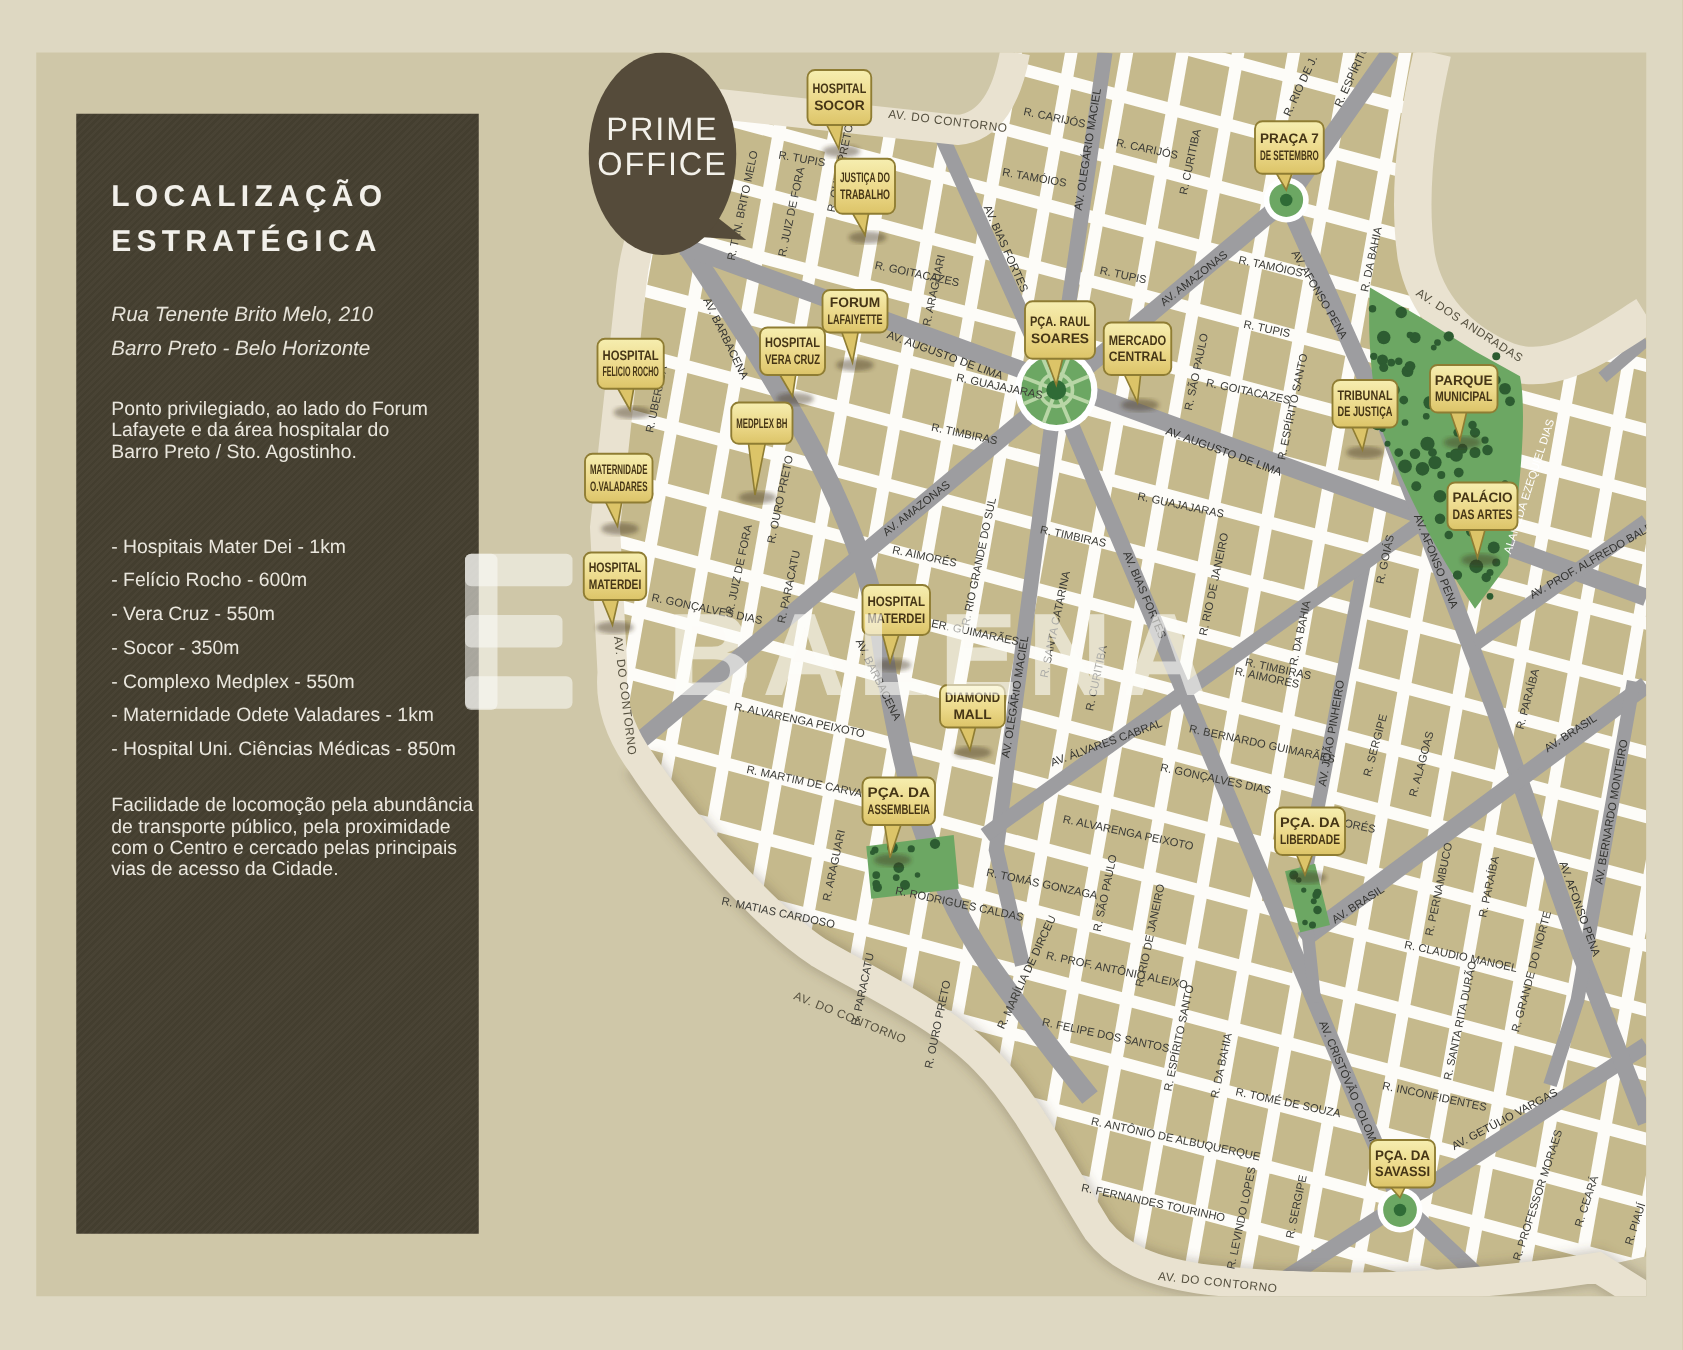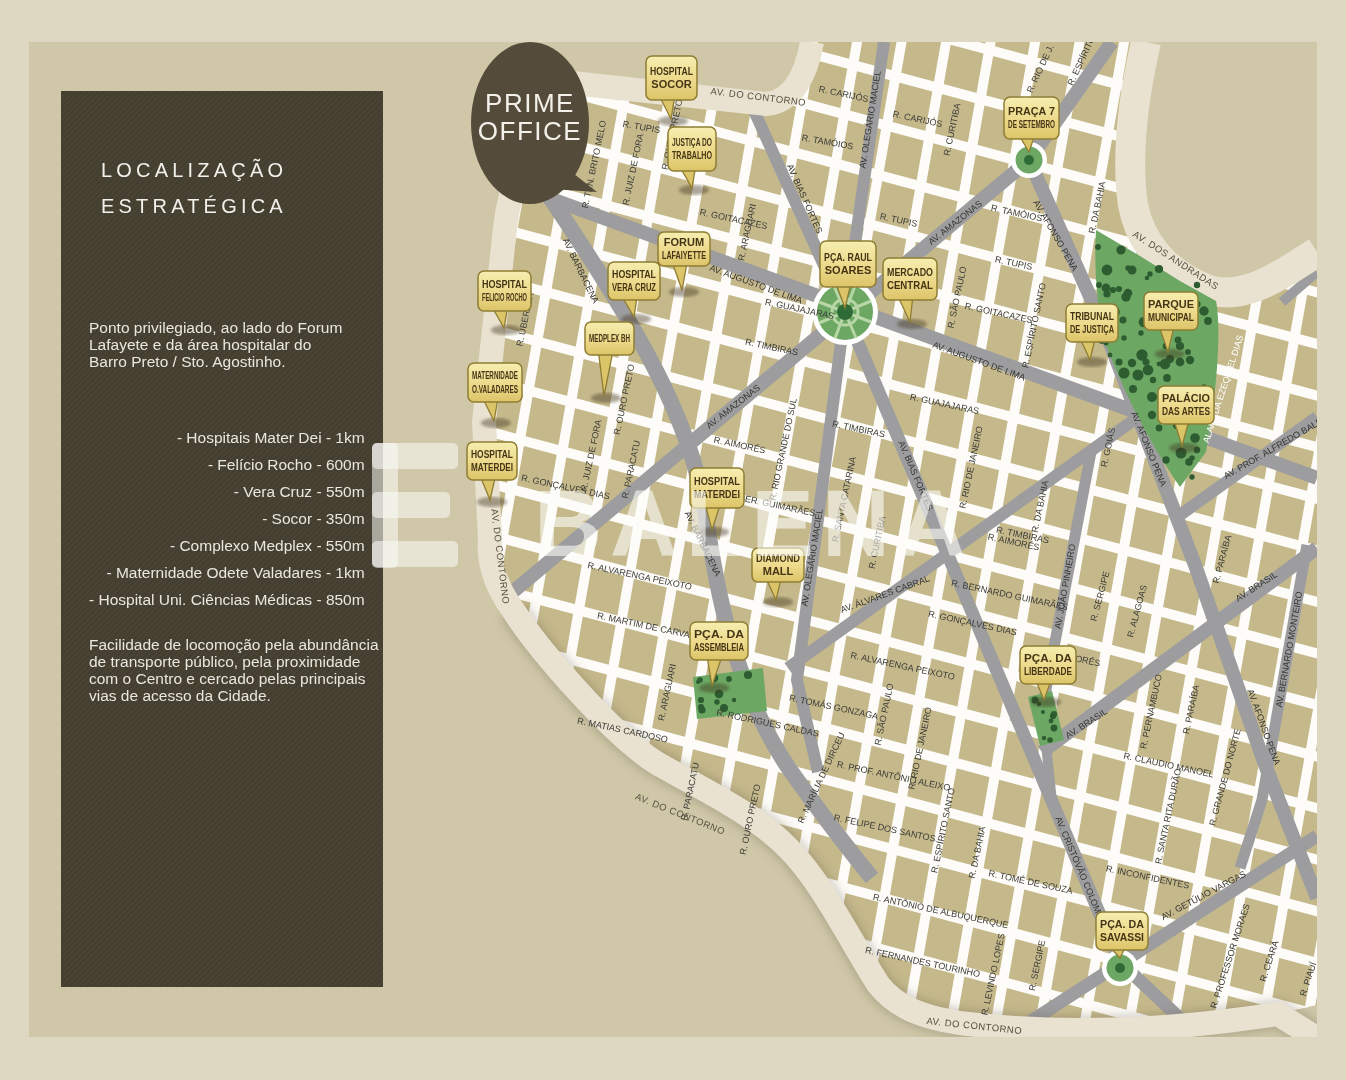--- a/index.html
+++ b/index.html
@@ -6,25 +6,25 @@
   #inner{position:absolute;left:29px;top:42px;width:1288px;height:995px;background:#cfc7a8;}
   svg{position:absolute;left:0;top:0;}
   .sl{font-size:9px;fill:#3b3b36;text-anchor:middle;}
   .gl{font-size:9px;fill:#333330;text-anchor:middle;}
   .rl{font-size:9.5px;fill:#55503f;text-anchor:middle;letter-spacing:0.5px;}
   .sg{font-size:11px;font-weight:bold;fill:#453516;text-anchor:middle;}
   .pr{font-size:26px;fill:#f3f1ea;text-anchor:middle;letter-spacing:1.5px;}
   #panel{position:absolute;left:61px;top:91px;width:322px;height:896px;
     background:#453f30;background-image:repeating-linear-gradient(135deg, rgba(255,255,255,0.018) 0 2px, rgba(0,0,0,0.022) 2px 4px);color:#edebe3;}
   #panel div{position:absolute;left:28px;white-space:nowrap;}
-  h1{font-weight:normal;font-size:20px;letter-spacing:4.2px;color:#f2f0ea;margin:12px;line-height:36px;position:absolute;left:28px;top:49px;}
+  h1{font-weight:bold;font-size:24px;letter-spacing:4.2px;color:#f2f0ea;margin:0;line-height:36px;position:absolute;left:28px;top:49px;}
   .addr{font-style:italic;font-size:16.5px;line-height:27px;top:148px;color:#e6e3d9;}
   .par{font-size:15.5px;line-height:17px;color:#eae7de;}
   .lst{font-size:15.5px;line-height:27px;color:#eae7de;}
-  #p1{top:228px;} #l1{top:333px;text-align:right;} #p2{top:545px;} #l2{top:674px;}
+  #p1{top:228px;} #l1{top:333px;} #p2{top:545px;} #l2{top:674px;}
   #wm{position:absolute;left:0;top:0;width:1346px;height:1080px;pointer-events:none;}
   #wm .big{position:absolute;left:534px;top:470px;font-size:94px;font-weight:bold;letter-spacing:8px;color:rgba(253,253,250,0.58);}
   #wm .sub{position:absolute;left:540px;top:596px;font-size:34px;color:rgba(125,118,100,0.55);letter-spacing:2px;}
 </style></head>
 <body>
 <div id="inner"></div>
 <svg width="1346" height="1080" viewBox="0 0 1346 1080">
  <defs>
   <clipPath id="mapclip">
         <path d="M812,42 L1146,42 C1135,90 1125,150 1133,205 C1140,243 1166,273 1206,289 C1245,303 1285,272 1317,252 L1317,1005 L1278,1014 C1150,1034 1050,1033 968,1024 C920,1018 895,1006 878,984 C850,940 822,882 788,848 C752,811 692,784 655,762 C612,734 540,652 513,610 C494,584 488,560 490,538 L484,422 L505,228 C510,180 535,120 573,83 L766,104 C792,102 806,76 812,42 Z"></path>
@@ -443,20 +443,21 @@
       <text x="1122.0" y="927.8" class="sg" textLength="44" lengthAdjust="spacingAndGlyphs">PÇA. DA</text>
       <text x="1122.0" y="941.2" class="sg" textLength="44" lengthAdjust="spacingAndGlyphs">SAVASSI</text>
   <path d="M560,163 L597,192 L535,188 Z" fill="#554b3a"></path>
       <ellipse cx="530" cy="123" rx="59" ry="81" fill="#554b3a"></ellipse>
       <text x="530" y="112" class="pr">PRIME</text>
       <text x="530" y="140" class="pr">OFFICE</text>
  </g>
 </svg>
 <div id="panel">
  <h1>LOCALIZAÇÃO<br>ESTRATÉGICA</h1>
+ <div class="addr">Rua Tenente Brito Melo, 210<br>Barro Preto - Belo Horizonte</div>
  <div class="par" id="p1">Ponto privilegiado, ao lado do Forum<br>Lafayete e da área hospitalar do<br>Barro Preto / Sto. Agostinho.</div>
  <div class="lst" id="l1">- Hospitais Mater Dei - 1km<br>- Felício Rocho - 600m<br>- Vera Cruz - 550m<br>- Socor - 350m<br>- Complexo Medplex - 550m<br>- Maternidade Odete Valadares - 1km<br>- Hospital Uni. Ciências Médicas - 850m</div>
  <div class="par" id="p2">Facilidade de locomoção pela abundância<br>de transporte público, pela proximidade<br>com o Centro e cercado pelas principais<br>vias de acesso da Cidade.</div>
 </div>
 <div id="wm">
  <svg width="1346" height="1080">
    <g fill="rgba(252,252,248,0.55)">
      <rect x="372" y="443" width="26" height="125" rx="5"></rect>
      <rect x="372" y="443" width="86" height="26" rx="5"></rect>
      <rect x="372" y="492" width="78" height="26" rx="5"></rect>

